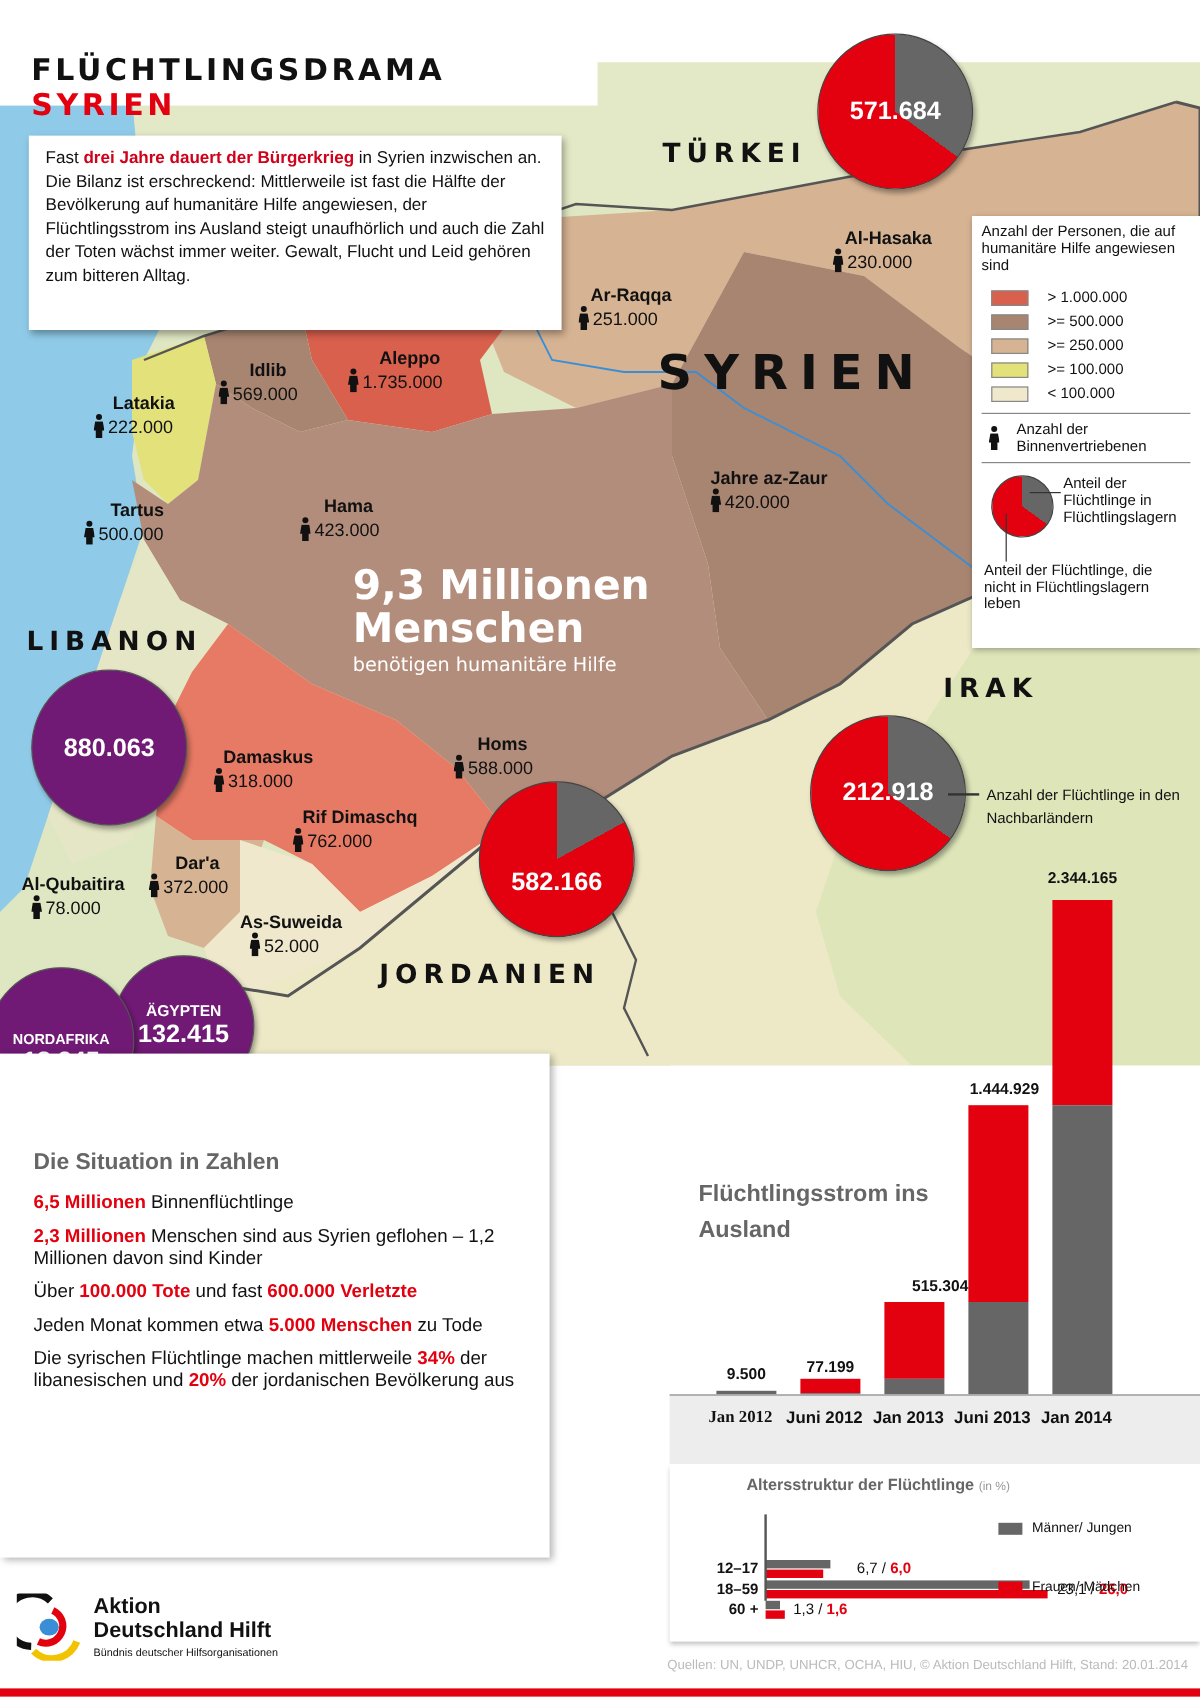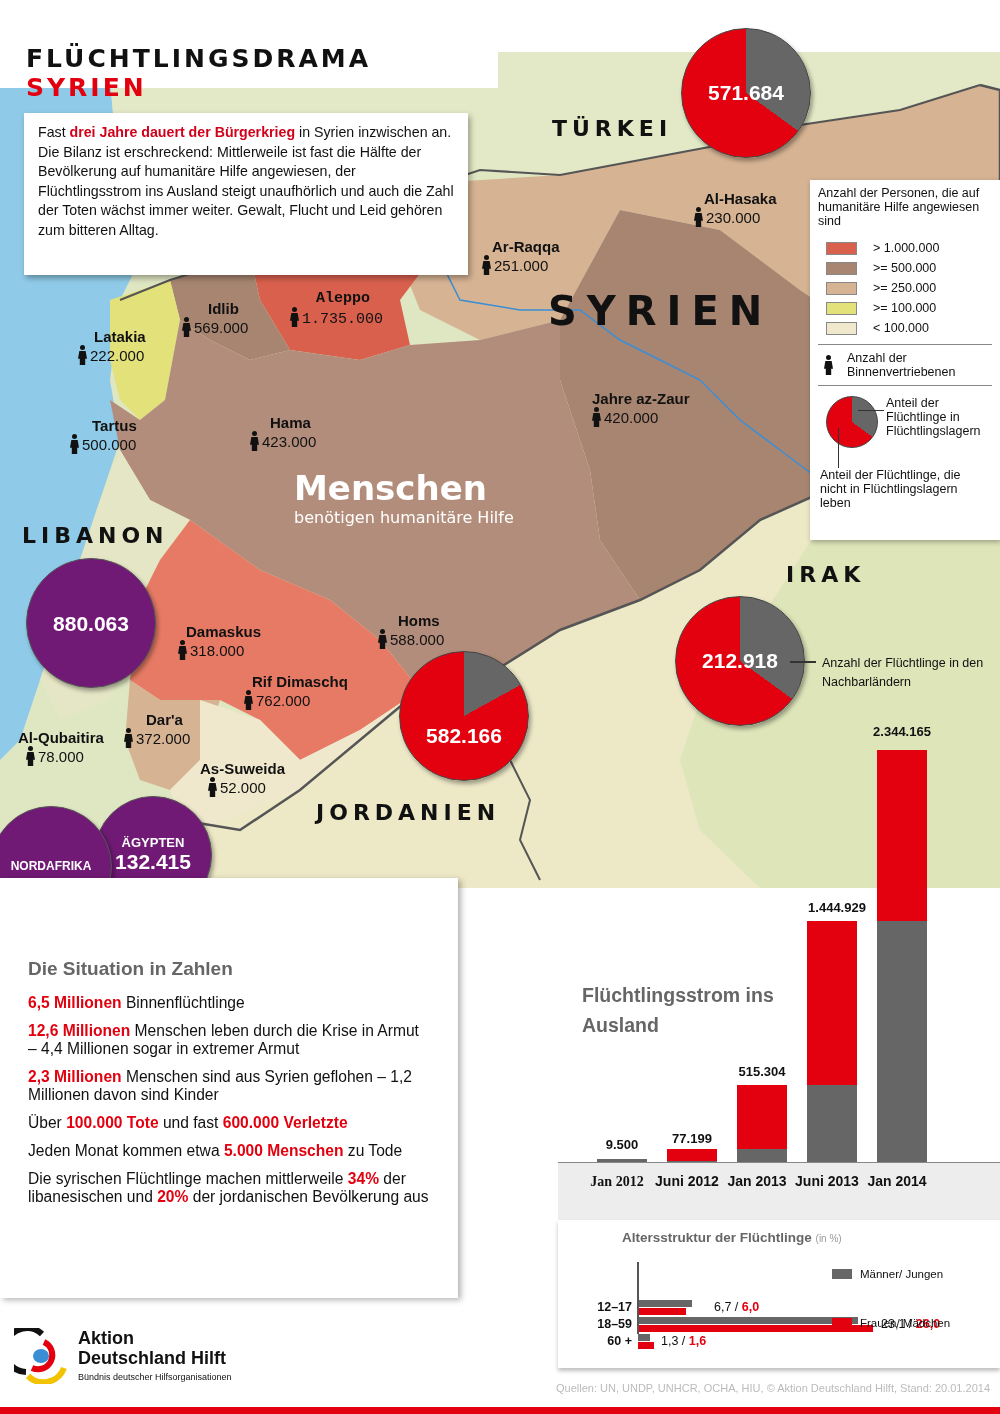--- a/index.html
+++ b/index.html
@@ -123,21 +123,21 @@
 <div id="intro">
   <span>Fast </span><span class="red">drei Jahre dauert der Bürgerkrieg</span><span> in Syrien inzwischen an. Die Bilanz ist erschreckend: Mittlerweile ist fast die Hälfte der Bevölkerung auf humanitäre Hilfe angewiesen, der Flüchtlingsstrom ins Ausland steigt unaufhörlich und auch die Zahl der Toten wächst immer weiter. Gewalt, Flucht und Leid gehören zum bitteren Alltag.</span>
 </div>
 
 <div class="country" style="left:552px; top:116px; font-size:22px;">TÜRKEI</div>
 <div class="country" style="left:548px; top:288px; font-size:40px; letter-spacing:10px;">SYRIEN</div>
 <div class="country" style="left:22px; top:523px; font-size:22px;">LIBANON</div>
 <div class="country" style="left:786px; top:562px; font-size:22px;">IRAK</div>
 <div class="country" style="left:316px; top:800px; font-size:22px;">JORDANIEN</div>
 
-<div class="region" style="left:290px; top:290px;font-family:Liberation Mono, monospace;">
+<div class="region" style="left:290px; top:290px;">
   <span class="name" style="margin-left:26px;">Aleppo</span>
   <span class="person"></span><span class="val">1.735.000</span>
 </div>
 <div class="region" style="left:182px; top:300px;">
   <span class="name" style="margin-left:26px;">Idlib</span>
   <span class="person"></span><span class="val">569.000</span>
 </div>
 <div class="region" style="left:78px; top:328px;">
   <span class="name" style="margin-left:16px;">Latakia</span>
   <span class="person"></span><span class="val">222.000</span>
@@ -181,20 +181,21 @@
 <div class="region" style="left:18px; top:729px;">
   <span class="name">Al-Qubaitira</span>
   <span class="person" style="margin-left:8px;"></span><span class="val">78.000</span>
 </div>
 <div class="region" style="left:200px; top:760px;">
   <span class="name">As-Suweida</span>
   <span class="person" style="margin-left:8px;"></span><span class="val">52.000</span>
 </div>
 
 <div id="big">
+  <div class="l1">9,3 Millionen</div>
   <div class="l2">Menschen</div>
   <div class="l3">benötigen humanitäre Hilfe</div>
 </div>
 
 <div class="pie" style="left:681px; top:28px; width:130px; height:130px; background:conic-gradient(#666 0 35%, #e3000f 35% 100%);">
   <div class="num" style="top:52px;">571.684</div>
 </div>
 <div class="bubble" style="left:26px; top:558px; width:130px; height:130px; font-size:21px; line-height:130px;">880.063</div>
 <div class="pie" style="left:675px; top:596px; width:130px; height:130px; background:conic-gradient(#666 0 35%, #e3000f 35% 100%);">
   <div class="num" style="top:52px;">212.918</div>
@@ -246,21 +247,20 @@
     <div style="position:absolute; left:40px; top:18px; width:26px; height:1px; background:#333;"></div>
     <div style="position:absolute; left:68px; top:4px; width:110px;">Anteil der Flüchtlinge in Flüchtlingslagern</div>
     <div style="position:absolute; left:20px; top:36px; width:1px; height:40px; background:#333;"></div>
     <div style="position:absolute; left:2px; top:76px; width:170px;">Anteil der Flüchtlinge, die nicht in Flüchtlingslagern leben</div>
   </div>
 </div>
 
 <div id="situation">
   <h2>Die Situation in Zahlen</h2>
   <p><span class="red">6,5 Millionen</span><span> Binnenflüchtlinge</span></p>
-  <p><span class="red">12,6 Millionen</span><span> Menschen leben durch die Krise in Armut – 4,4 Millionen sogar in extremer Armut</span></p>
   <p><span class="red">2,3 Millionen</span><span> Menschen sind aus Syrien geflohen – 1,2 Millionen davon sind Kinder</span></p>
   <p><span>Über </span><span class="red">100.000 Tote</span><span> und fast </span><span class="red">600.000 Verletzte</span></p>
   <p><span>Jeden Monat kommen etwa </span><span class="red">5.000 Menschen</span><span> zu Tode</span></p>
   <p><span>Die syrischen Flüchtlinge machen mittlerweile </span><span class="red">34%</span><span> der libanesischen und </span><span class="red">20%</span><span> der jordanischen Bevölkerung aus</span></p>
 </div>
 
 <div id="barsec"></div>
 <div id="chartTitle">
   <div style="width:200px;">Flüchtlingsstrom ins Ausland</div>
 </div>
@@ -280,21 +280,21 @@
   <div class="top" style="top:0; height:164px;"></div>
   <div class="bottom" style="height:77px;"></div>
 </div>
 <div class="bar" style="left:877px; top:750px; height:412px;">
   <div class="top" style="top:0; height:171px;"></div>
   <div class="bottom" style="height:241px;"></div>
 </div>
 
 <div class="bar-label" style="left:577px; top:1137px;">9.500</div>
 <div class="bar-label" style="left:647px; top:1131px;">77.199</div>
-<div class="bar-label" style="left:717px; top:1064px;">515.304</div>
+<div class="bar-label" style="left:717px; top:1064px;text-align:right;">515.304</div>
 <div class="bar-label" style="left:792px; top:900px;">1.444.929</div>
 <div class="bar-label" style="left:857px; top:724px;">2.344.165</div>
 
 <div id="xaxis">
   <div class="xlab" style="left:24px;font-family:Liberation Serif, serif;"><span>Jan 2012</span></div>
   <div class="xlab" style="left:94px;"><span>Juni 2012</span></div>
   <div class="xlab" style="left:164px;"><span>Jan 2013</span></div>
   <div class="xlab" style="left:234px;"><span>Juni 2013</span></div>
   <div class="xlab" style="left:304px;"><span>Jan 2014</span></div>
 </div>

